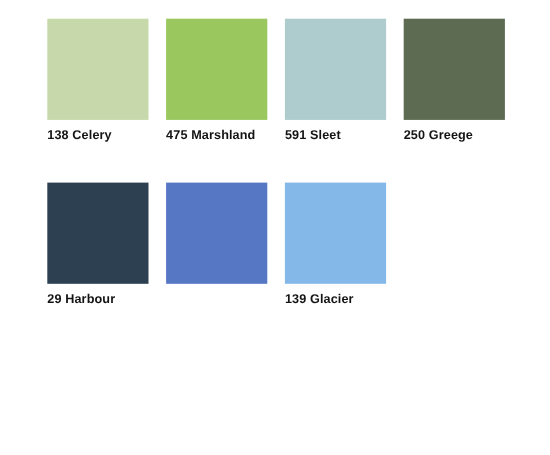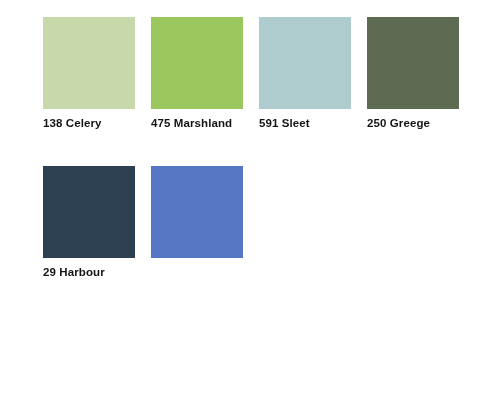--- a/index.html
+++ b/index.html
@@ -81,15 +81,19 @@
 
     <div class="swatch-cell">
       <span class="swatch-chip" style="background-color: rgb(45, 64, 82);"></span>
       <span class="swatch-label" style="color: rgb(20, 20, 20);">29 Harbour</span>
     </div>
 
     <div class="swatch-cell">
       <span class="swatch-chip" style="background-color: rgb(86, 119, 196);"></span>
     </div>
 
+    <div class="swatch-cell">
+      <span class="swatch-chip" style="background-color: rgb(132, 184, 232);"></span>
+      <span class="swatch-label" style="color: rgb(20, 20, 20);">139 Glacier</span>
+    </div>
 
   </div>
 </div>
 
 </body></html>

